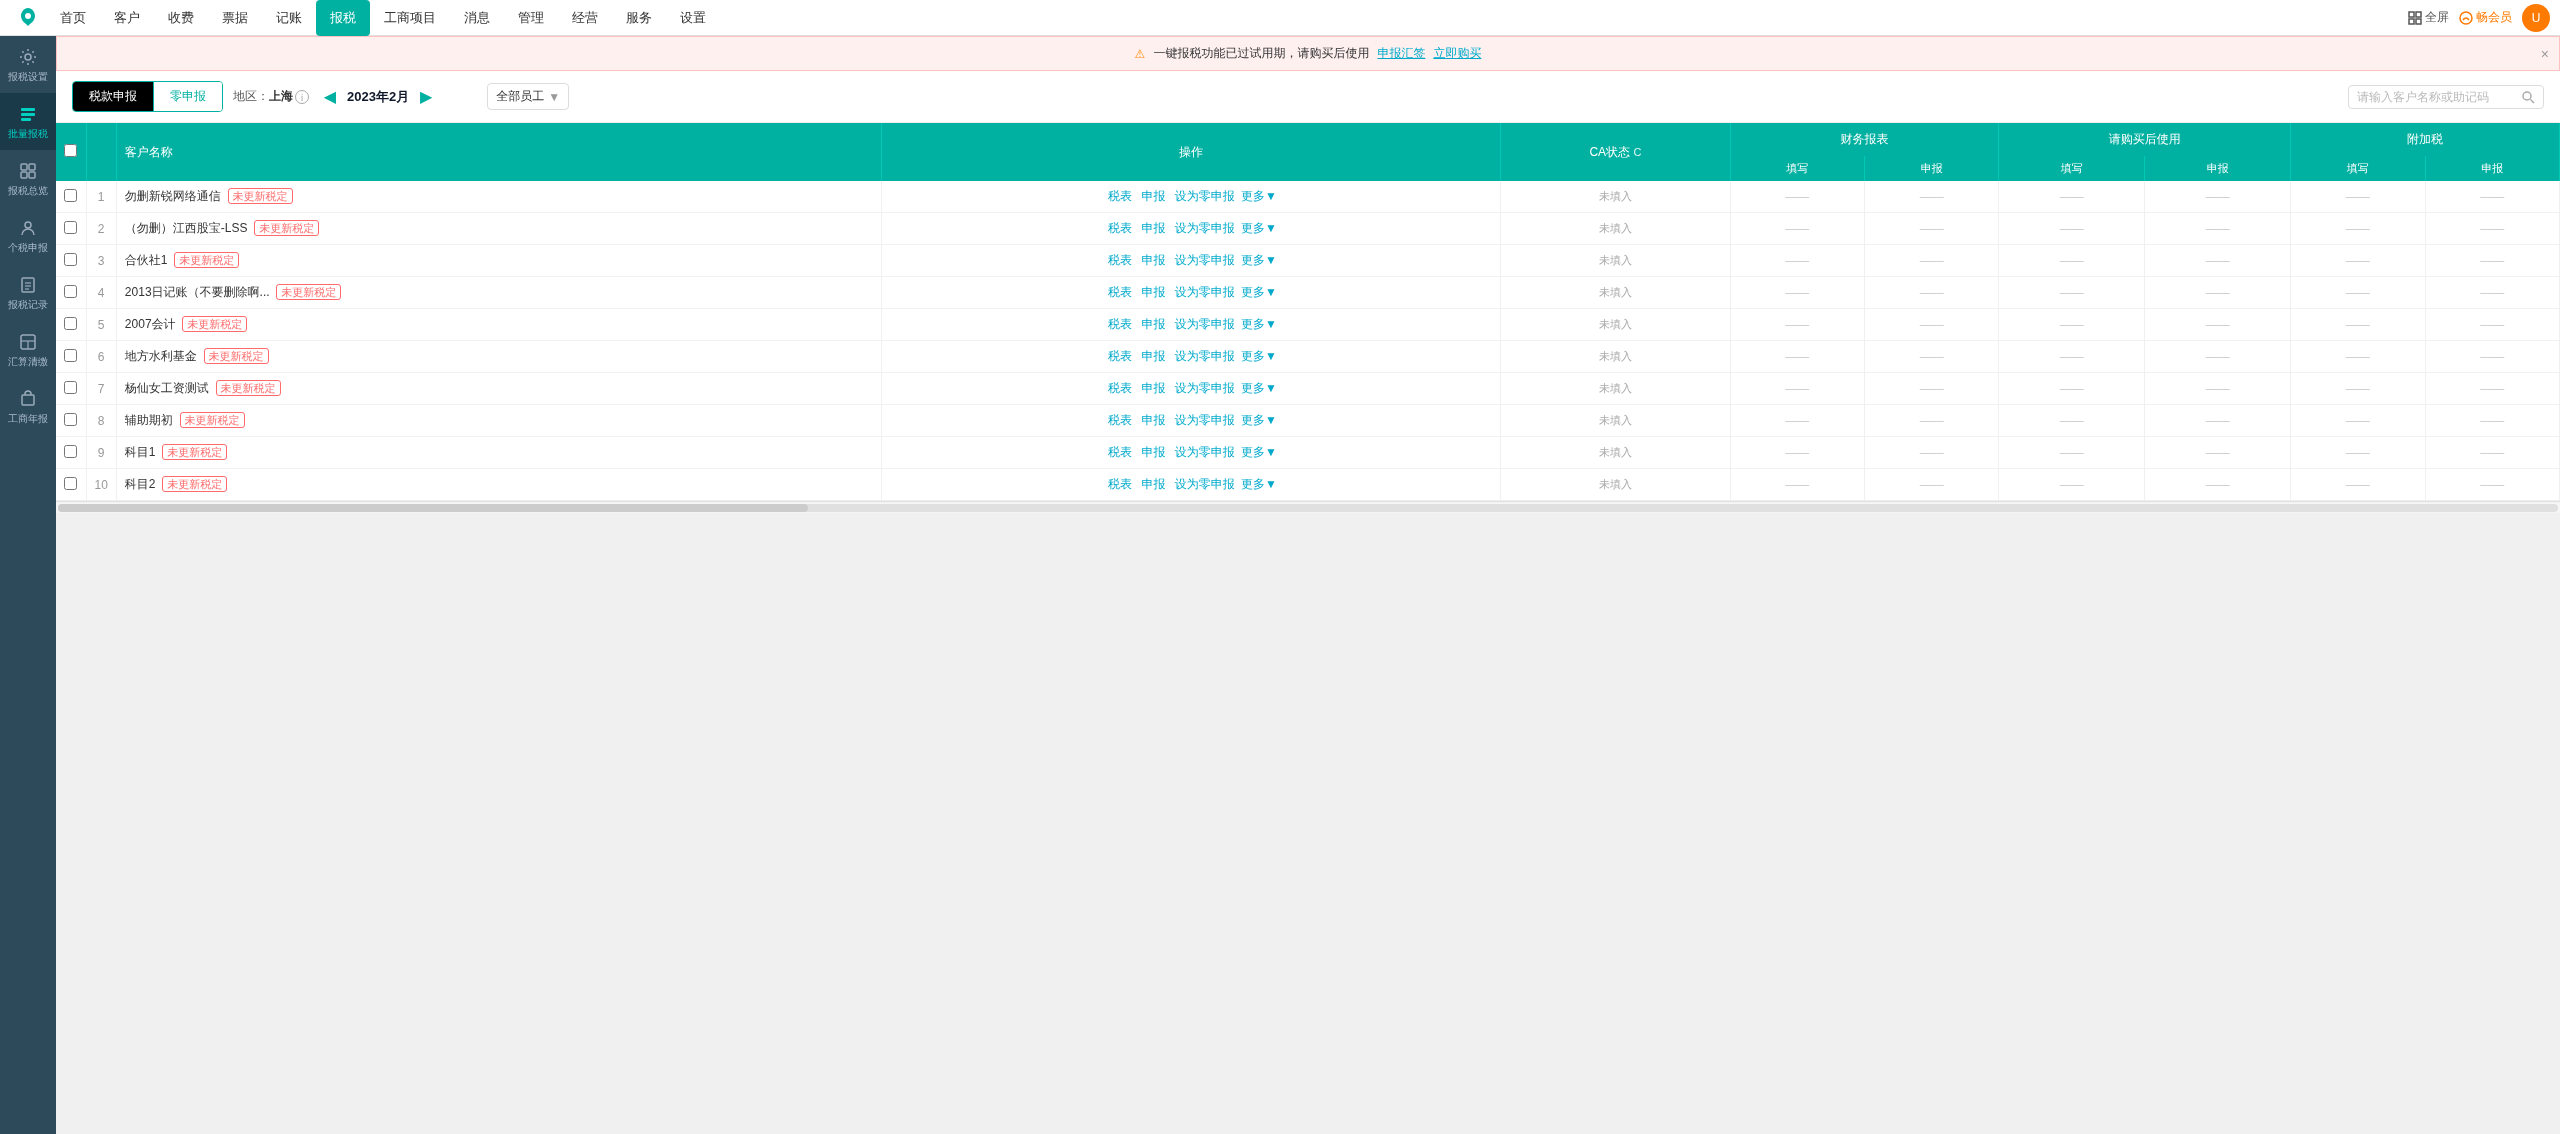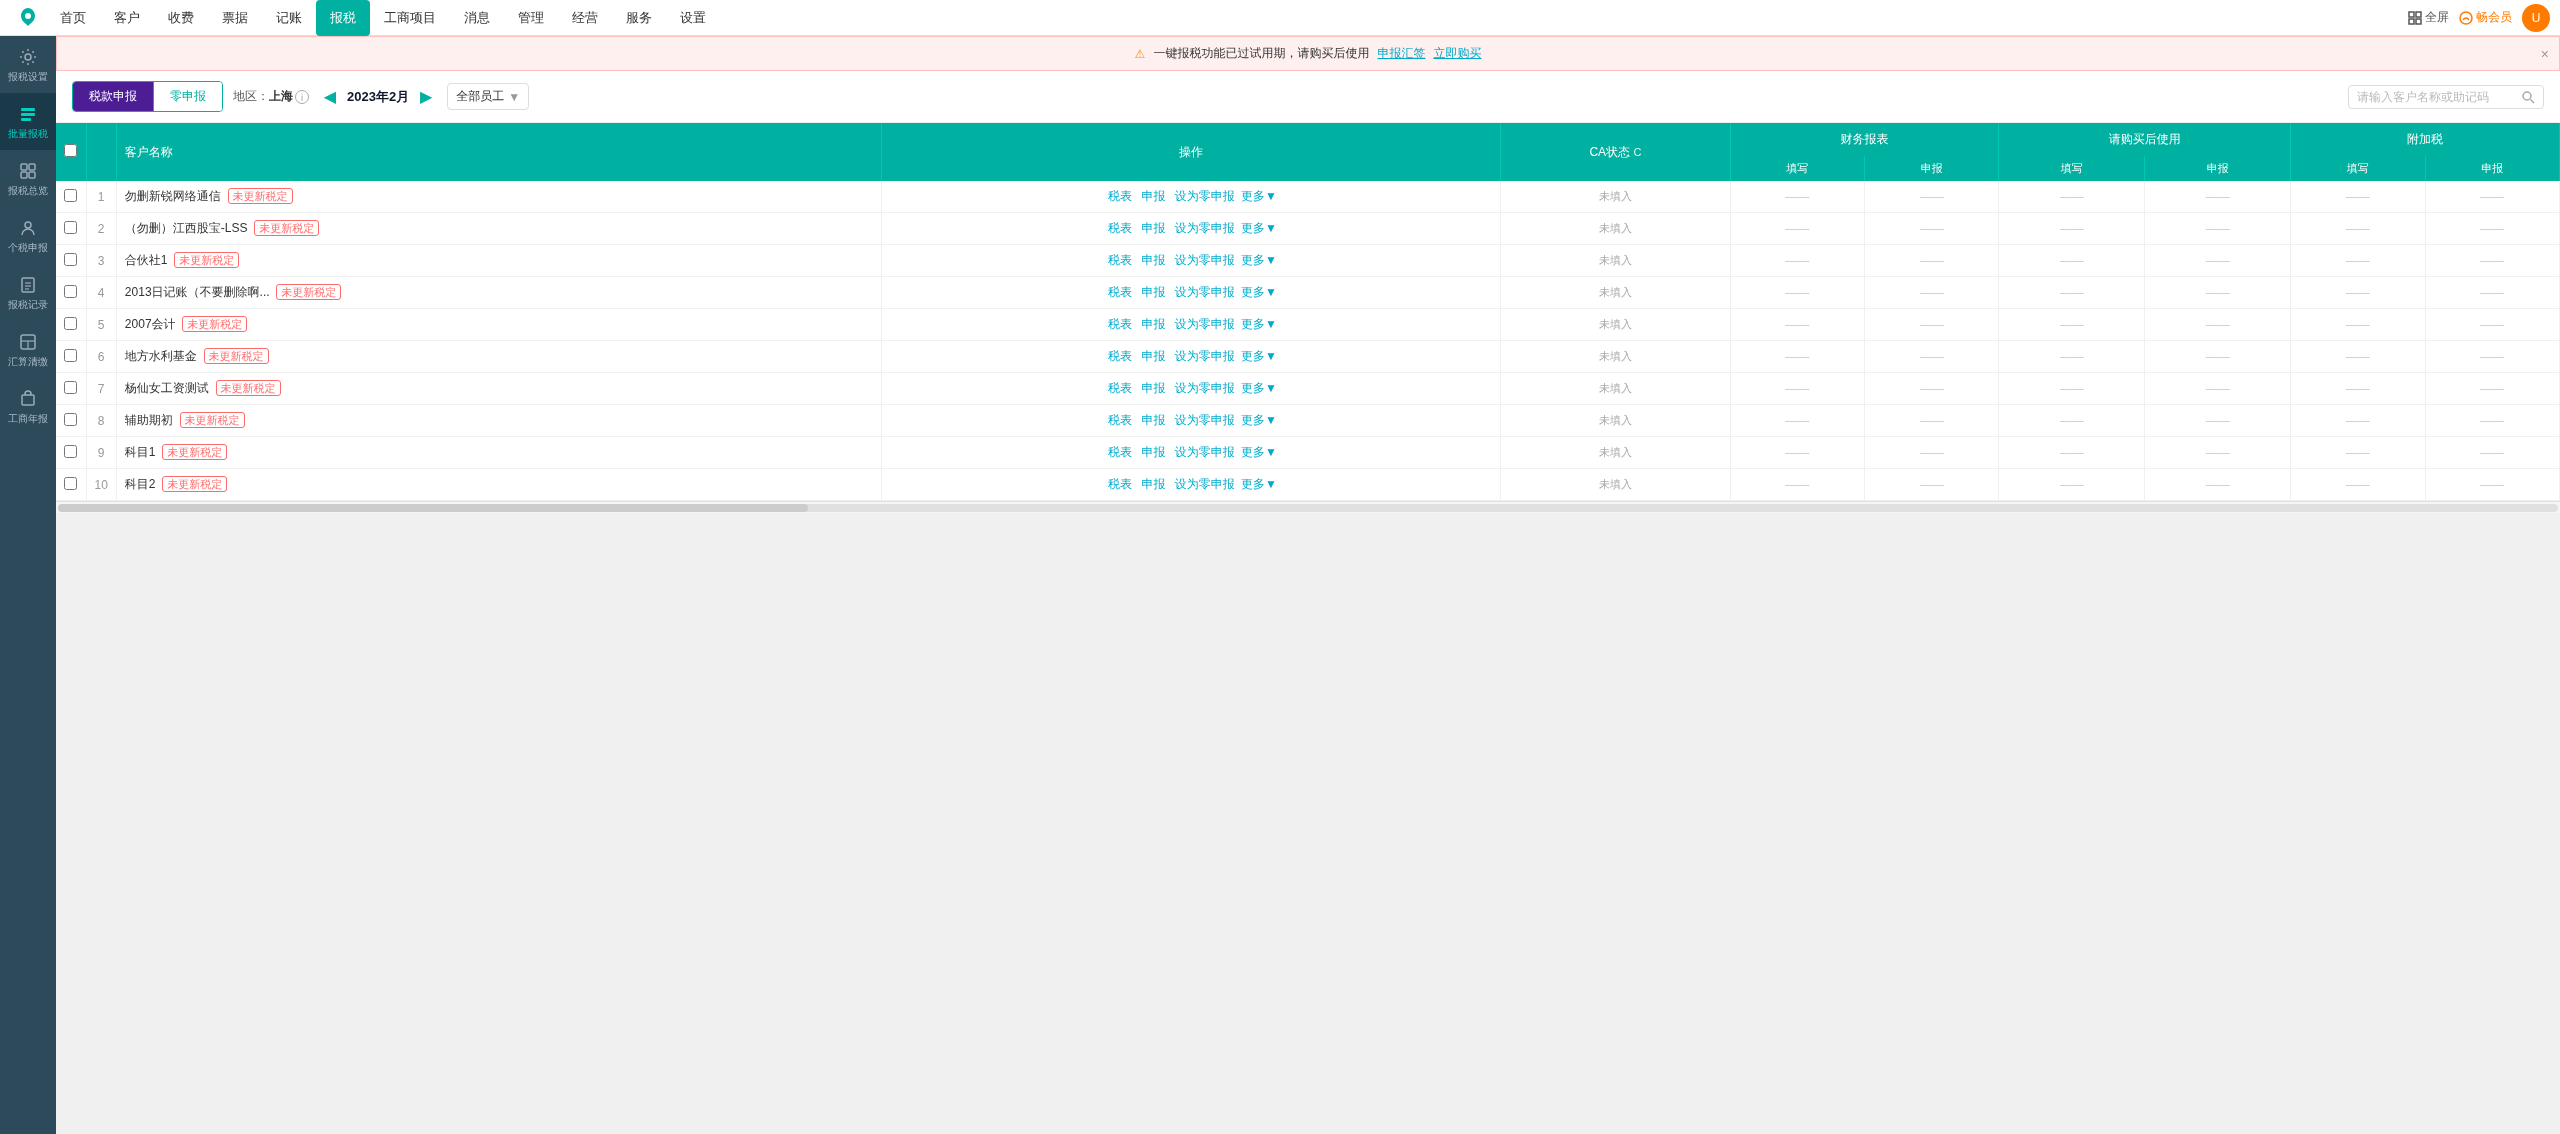--- a/index.html
+++ b/index.html
@@ -37,31 +37,31 @@
     .trial-banner .link { color: #00aacc; text-decoration: underline; cursor: pointer; }
     .trial-banner .close-btn { position: absolute; right: 10px; cursor: pointer; color: #999; font-size: 14px; }
 
     
     .panel { background: #fff; margin: 0; }
     .panel-header { padding: 10px 16px; display: flex; align-items: center; gap: 10px; border-bottom: 1px solid #eee; flex-wrap: wrap; }
 
     
     .tab-group { display: flex; border: 1px solid #00b0a0; border-radius: 4px; overflow: hidden; }
     .tab-btn { padding: 6px 16px; background: #fff; color: #00b0a0; border: none; cursor: pointer; font-size: 12px; }
-    .tab-btn.active { background: #4c1d95; color: #fff; }
+    .tab-btn.active { background: #000000; color: #fff; }
     .tab-btn:not(:last-child) { border-right: 1px solid #00b0a0; }
 
     .region-label { font-size: 12px; color: #555; display: flex; align-items: center; }
     .region-value { color: #333; font-weight: bold; }
 
     .date-nav { display: flex; align-items: center; gap: 6px; }
     .date-nav .arrow-btn { width: 22px; height: 22px; border: none; background: none; cursor: pointer; color: #00b0a0; font-size: 16px; display: flex; align-items: center; justify-content: center; }
     .date-display { font-size: 13px; color: #0f172a; font-weight: bold; }
 
-    .staff-select { display: flex; align-items: center; border: 1px solid #ddd; border-radius: 4px; padding: 4px 8px; gap: 4px; cursor: pointer; font-size: 12px; color: #333; }
+    .staff-select { display: flex; align-items: center; border: 1px solid #ddd; border-radius: 4px; padding: 4px 8px; gap: 4px; cursor: pointer; font-size: 12px; color: #333; margin-left: 40px; }
     .staff-select .arrow { color: #999; }
 
     .search-box { display: flex; align-items: center; border: 1px solid #ddd; border-radius: 4px; padding: 4px 8px; gap: 4px; margin-left: auto; }
     .search-box input { border: none; outline: none; font-size: 12px; width: 160px; color: #333; }
     .search-box input::placeholder { color: #bbb; }
 
     
     .sub-tabs { padding: 8px 16px; display: flex; align-items: center; justify-content: space-between; border-bottom: 1px solid #eee; }
     .sub-tab-group { display: flex; gap: 0; border-bottom: 2px solid transparent; }
     .sub-tab { padding: 6px 16px; cursor: pointer; font-size: 13px; color: #555; border-bottom: 2px solid transparent; margin-bottom: -2px; }

